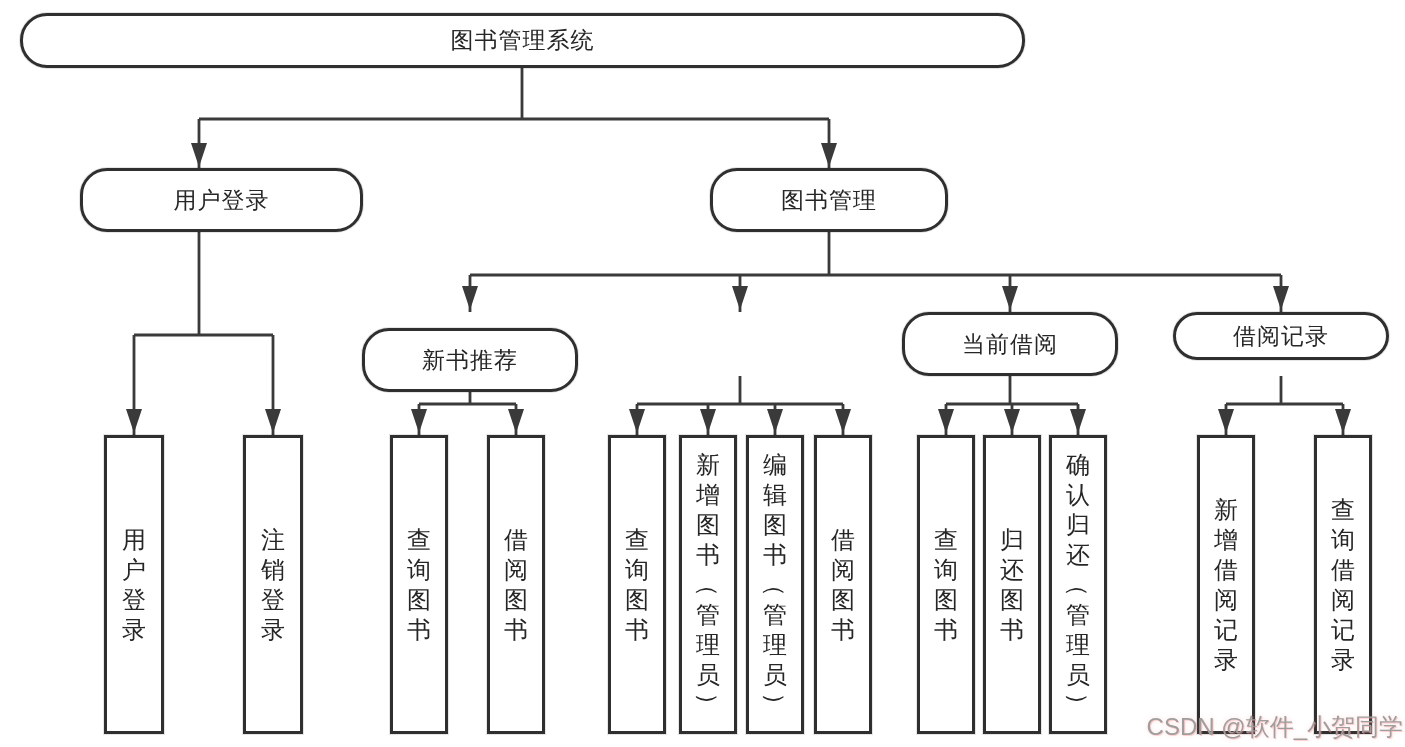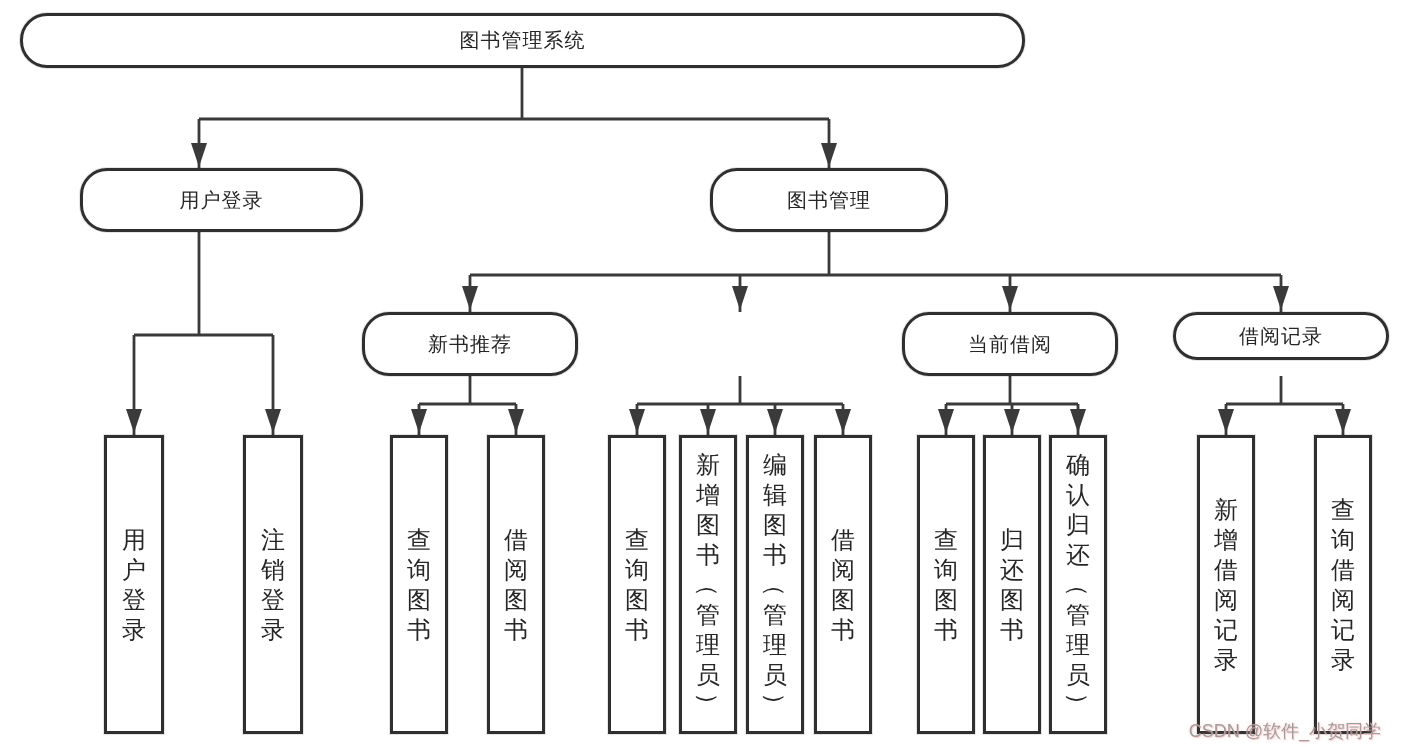--- a/index.html
+++ b/index.html
@@ -21,35 +21,35 @@
     position: absolute;
     box-sizing: border-box;
     background: #ffffff;
     border: 3px solid #2f2f2f;
     box-shadow: 0 0 0 1px rgba(0,0,0,0.10);
     display: flex;
     align-items: center;
     justify-content: center;
     color: #262626;
   }
-  .box.h { font-size: 20px; letter-spacing: 1px; border-radius: 27px; }
+  .box.h { font-size: 23px; letter-spacing: 1px; border-radius: 27px; }
   .box.v { font-size: 24px; }
   .vlabel {
     display: flex;
     flex-direction: column;
     align-items: center;
     gap: 5px;
   }
   .vlabel span { display: block; line-height: 25px; }
   .vlabel span.rot { transform: rotate(90deg); }
   .watermark {
     position: absolute;
-    right: 24px;
+    right: 2px;
     bottom: 4px;
-    font-size: 18px;
+    font-size: 24px;
     color: #9e9e9e;
     text-shadow: 1px 1px 0 rgba(255,150,150,0.40), 0 0 5px rgba(255,120,120,0.25);
     white-space: nowrap;
     margin-top: 16px;
   }
 </style>
 </head>
 <body>
 
 <div class="stage">
@@ -90,21 +90,21 @@
     <span>图书管理系统</span>
   </div>
 
   <div class="box h" style="left:80px; top:168px; width:283px; height:64px;">
     <span>用户登录</span>
   </div>
   <div class="box h" style="left:710px; top:168px; width:238px; height:64px;text-align:center;">
     <span>图书管理</span>
   </div>
 
-  <div class="box h" style="left:362px; top:312px; width:216px; height:64px;">
+  <div class="box h" style="left:362px; top:328px; width:216px; height:64px;">
     <span>新书推荐</span>
   </div>
   <div class="box h" style="left:902px; top:312px; width:216px; height:64px;">
     <span>当前借阅</span>
   </div>
   <div class="box h" style="left:1173px; top:312px; width:216px; height:48px;">
     <span>借阅记录</span>
   </div>
 
   <div class="box v" style="left:104px; top:435px; width:60px; height:299px;">

